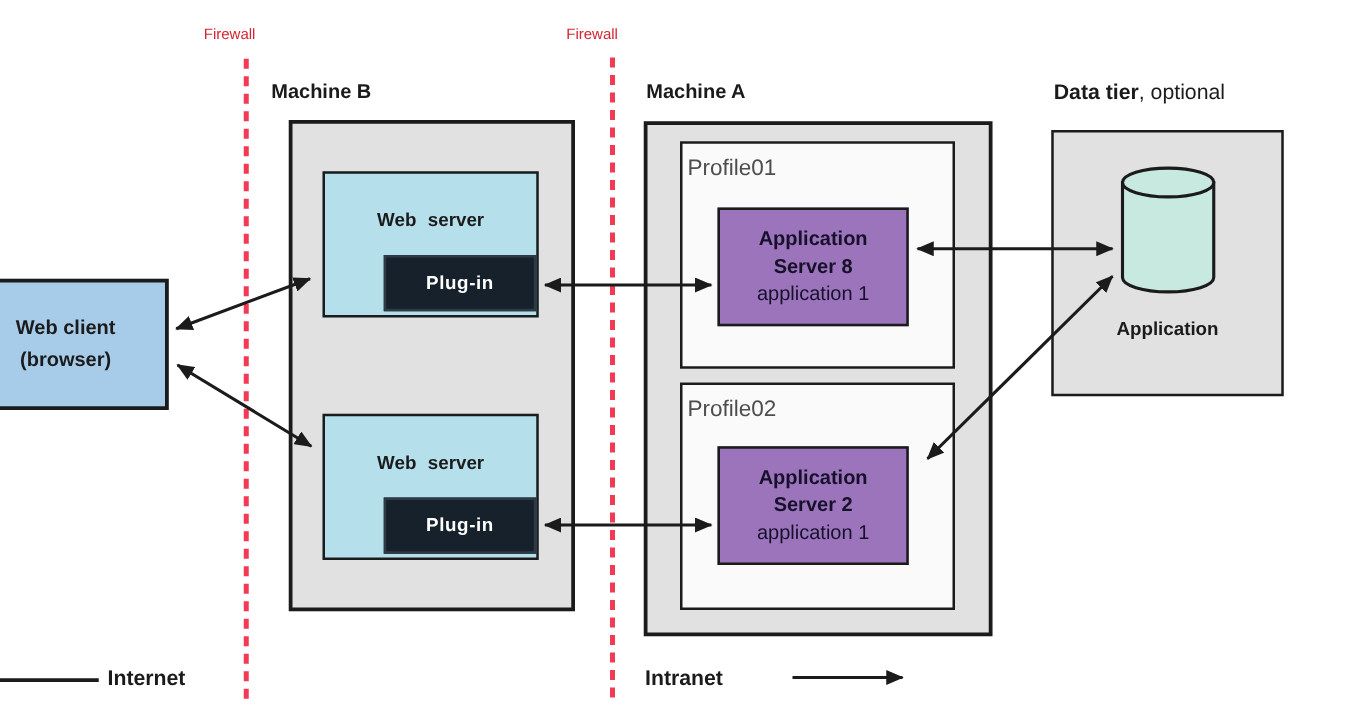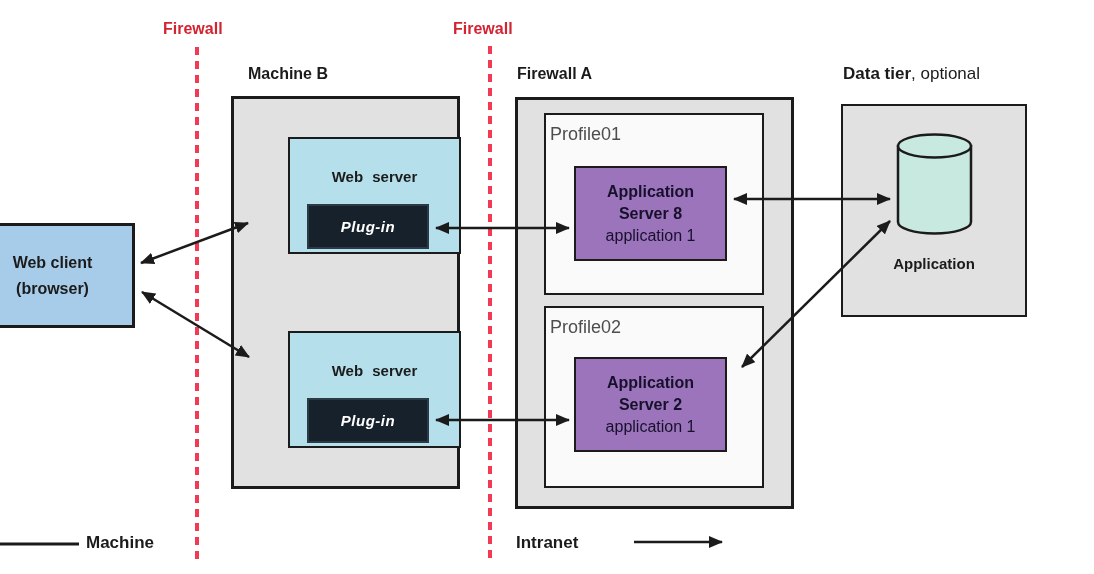--- a/index.html
+++ b/index.html
@@ -2,42 +2,41 @@
 <html style="--ink: #1b1b1b; --firewall-red: #d42331; --dash-red: #f23a55; --box-gray: #e1e1e1; --client-blue: #a7cce9; --web-blue: #b4dfeb; --plugin-dark: #16212b; --app-purple: #9b74bc; --cylinder-teal: #c7e9df; --profile-gray: #4d4d4d; --profile-bg: #fafafa;"><head>
 <meta charset="utf-8">
 <style>
   html,body{margin:0;padding:0;background:#fff;}
   .canvas{
     position:relative;width:1094px;height:574px;background:#fff;overflow:hidden;
     font-family:"Liberation Sans", sans-serif;color:var(--ink,#1b1b1b);
   }
   .canvas *{box-sizing:border-box;}
   .lbl{position:absolute;white-space:nowrap;}
-  .firewall-lbl{font-weight:bold;font-size:16px;color:var(--firewall-red,#d42331);text-align:center;}
+  .firewall-lbl{font-weight:normal;font-size:12px;color:var(--firewall-red,#d42331);text-align:center;}
   .machine-lbl{font-weight:bold;font-size:16px;color:var(--ink,#1b1b1b);}
   .datatier-lbl{font-size:17px;text-align:right;}
   .datatier-lbl .b{font-weight:bold;}
   .legend-lbl{font-weight:bold;font-size:17px;}
   .box{position:absolute;}
   .gray-box{background:var(--box-gray,#e1e1e1);border:3px solid var(--ink,#1b1b1b);}
   .client-box{
     background:var(--client-blue,#a7cce9);border:3px solid var(--ink,#1b1b1b);
     display:flex;flex-direction:column;justify-content:center;align-items:center;
     font-weight:bold;font-size:16px;line-height:26px;
   }
   .ws-box{
     background:var(--web-blue,#b4dfeb);border:2px solid var(--ink,#1b1b1b);
     text-align:center;font-weight:bold;font-size:15px;word-spacing:5px;
     padding-top:29px;
-    margin-left:30px;
   }
   .plugin-box{
     background:var(--plugin-dark,#16212b);border:2px solid #2c3a46;color:#fff;
     display:flex;justify-content:center;align-items:center;
-    font-weight:bold;font-size:15px;letter-spacing:.5px;font-style:italic;
+    font-weight:bold;font-size:15px;letter-spacing:.5px;
   }
   .profile-box{
     background:var(--profile-bg,#fafafa);border:2px solid var(--ink,#1b1b1b);
   }
   .profile-label{
     position:absolute;left:4px;top:9px;font-size:18px;color:var(--profile-gray,#4d4d4d);
   }
   .as-box{
     background:var(--app-purple,#9b74bc);border:2px solid var(--ink,#1b1b1b);
     display:flex;flex-direction:column;justify-content:center;align-items:center;
@@ -54,22 +53,22 @@
   .mk{fill:var(--ink,#1b1b1b);}
   .cyl{fill:var(--cylinder-teal,#c7e9df);stroke:var(--ink,#1b1b1b);stroke-width:2.5;}
 </style>
 </head>
 <body>
 
 <div class="canvas">
 
   <div class="lbl firewall-lbl" style="left:163px;top:20px">Firewall</div>
   <div class="lbl firewall-lbl" style="left:453px;top:20px">Firewall</div>
-  <div class="lbl machine-lbl" style="left:248px;top:65px">Machine B</div>
-  <div class="lbl machine-lbl" style="left:517px;top:65px">Firewall A</div>
+  <div class="lbl machine-lbl" style="left:217px;top:65px">Machine B</div>
+  <div class="lbl machine-lbl" style="left:517px;top:65px">Machine A</div>
   <div class="lbl datatier-lbl" style="left:843px;top:64px"><span class="b">Data tier</span><span>, optional</span></div>
 
   <div class="box client-box" style="left:-30px;top:223px;width:165px;height:105px">
     <div>Web client</div>
     <div>(browser)</div>
   </div>
 
   <div class="box gray-box" style="left:231px;top:96px;width:229px;height:393px"></div>
   <div class="box ws-box" style="left:258px;top:137px;width:173px;height:117px">
     <span>Web server</span>
@@ -100,21 +99,21 @@
     <div class="b">Application</div>
     <div class="b">Server 2</div>
     <div>application 1</div>
   </div>
 
   <div class="box gray-box" style="left:841px;top:104px;width:186px;height:213px;border-width:2px"></div>
   <div class="appdata-lbl" style="left:849px;top:253px;width:170px">
     <div>Application</div>
   </div>
 
-  <div class="lbl legend-lbl" style="left:86px;top:533px">Machine</div>
+  <div class="lbl legend-lbl" style="left:86px;top:533px">Internet</div>
   <div class="lbl legend-lbl" style="left:516px;top:533px">Intranet</div>
 
   <svg class="overlay" width="1094" height="574" viewBox="0 0 1094 574">
     <defs>
       <marker id="ah" markerWidth="15" markerHeight="12" refX="13" refY="6" orient="auto-start-reverse" markerUnits="userSpaceOnUse">
         <path class="mk" d="M0,0 L14,6 L0,12 z"></path>
       </marker>
     </defs>
 
     <line class="fw-line" x1="197" y1="47" x2="197" y2="562"></line>

